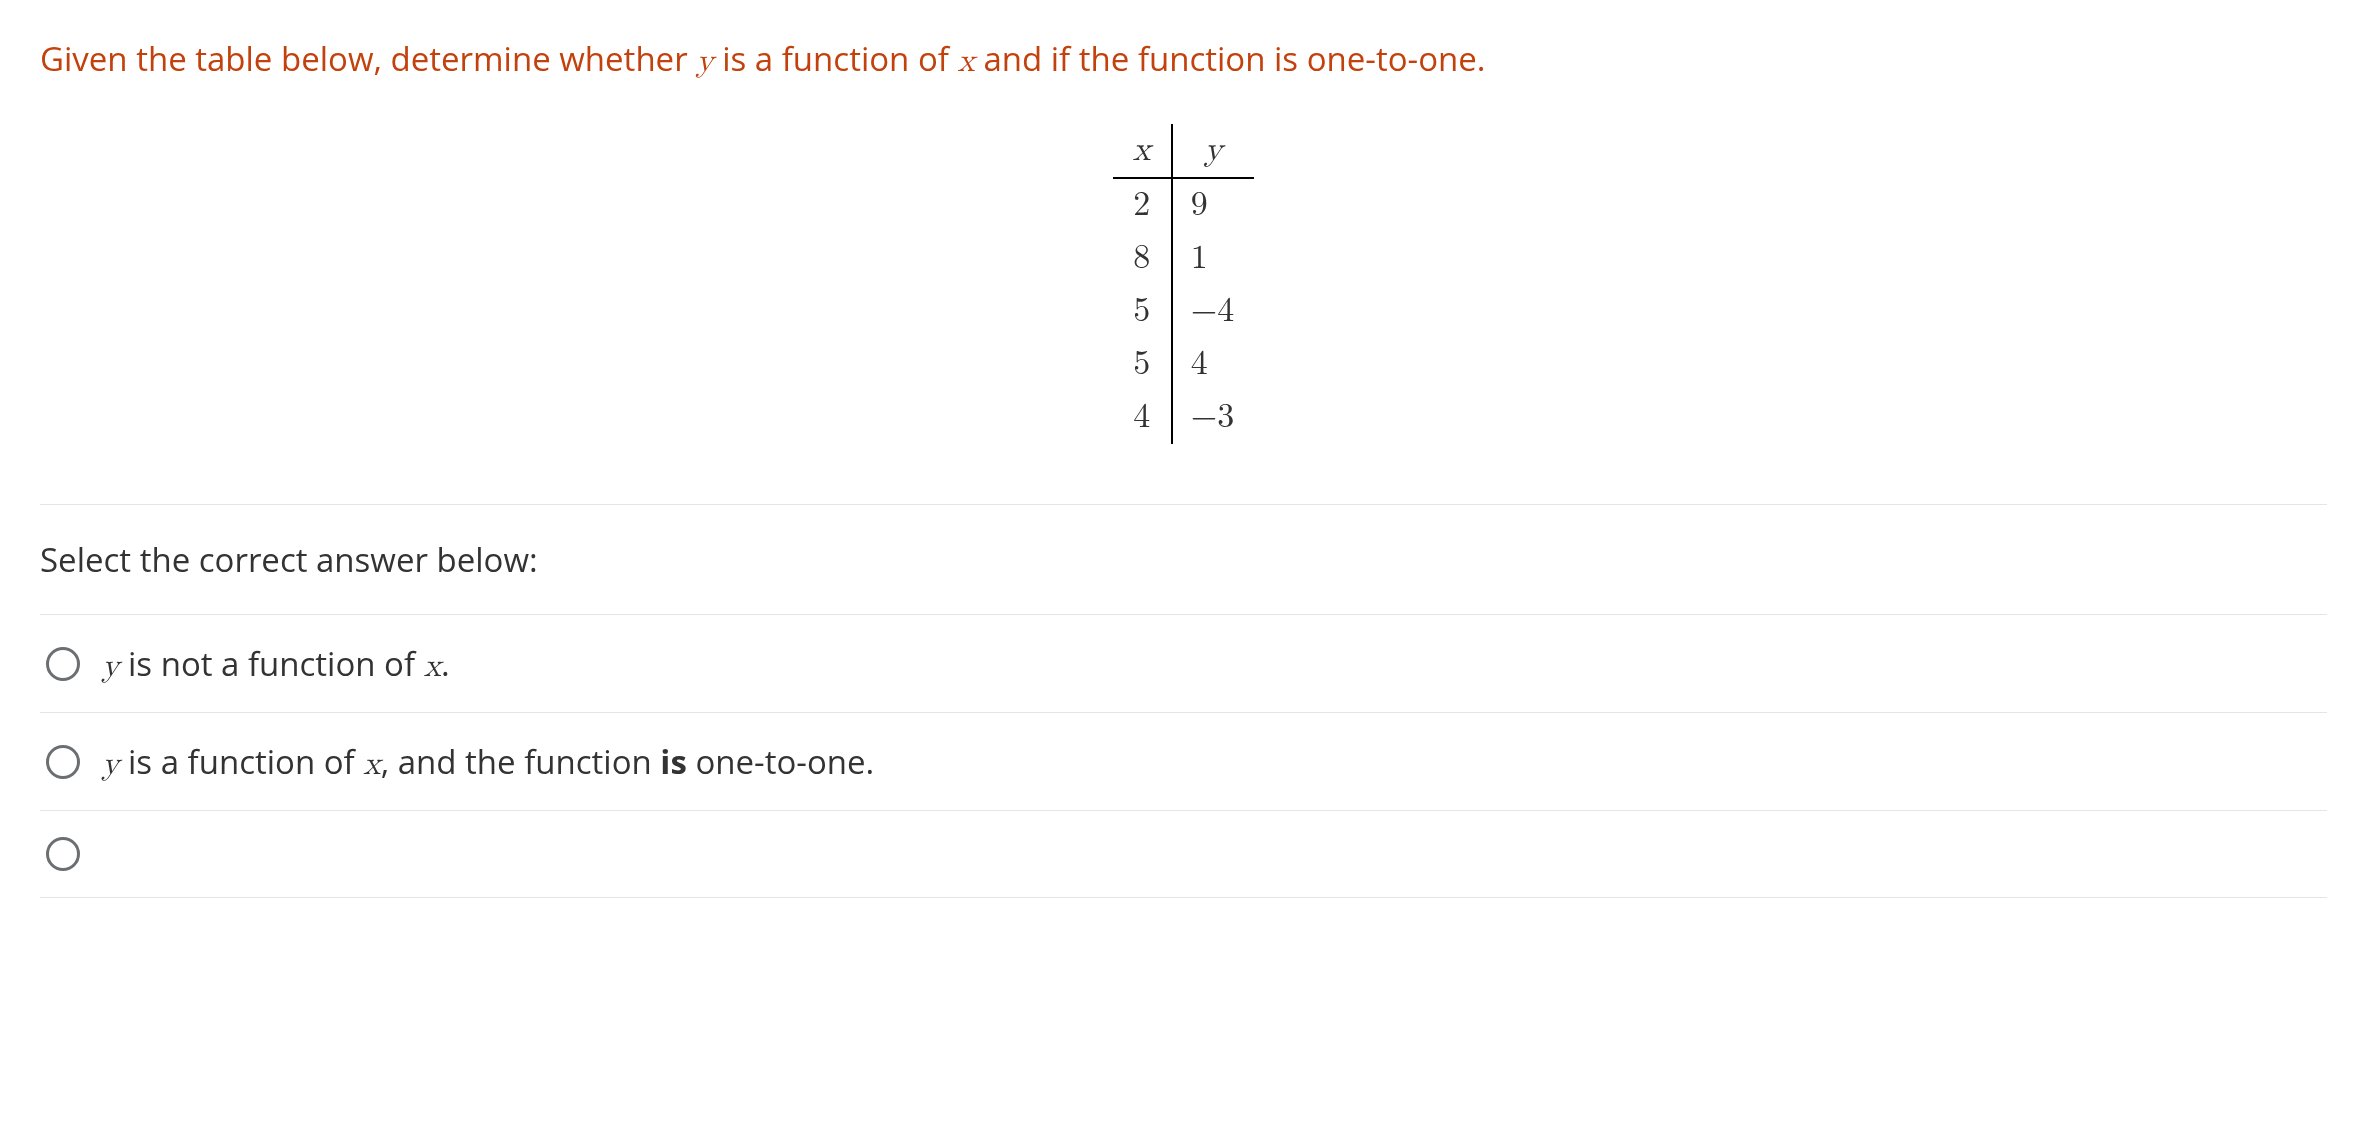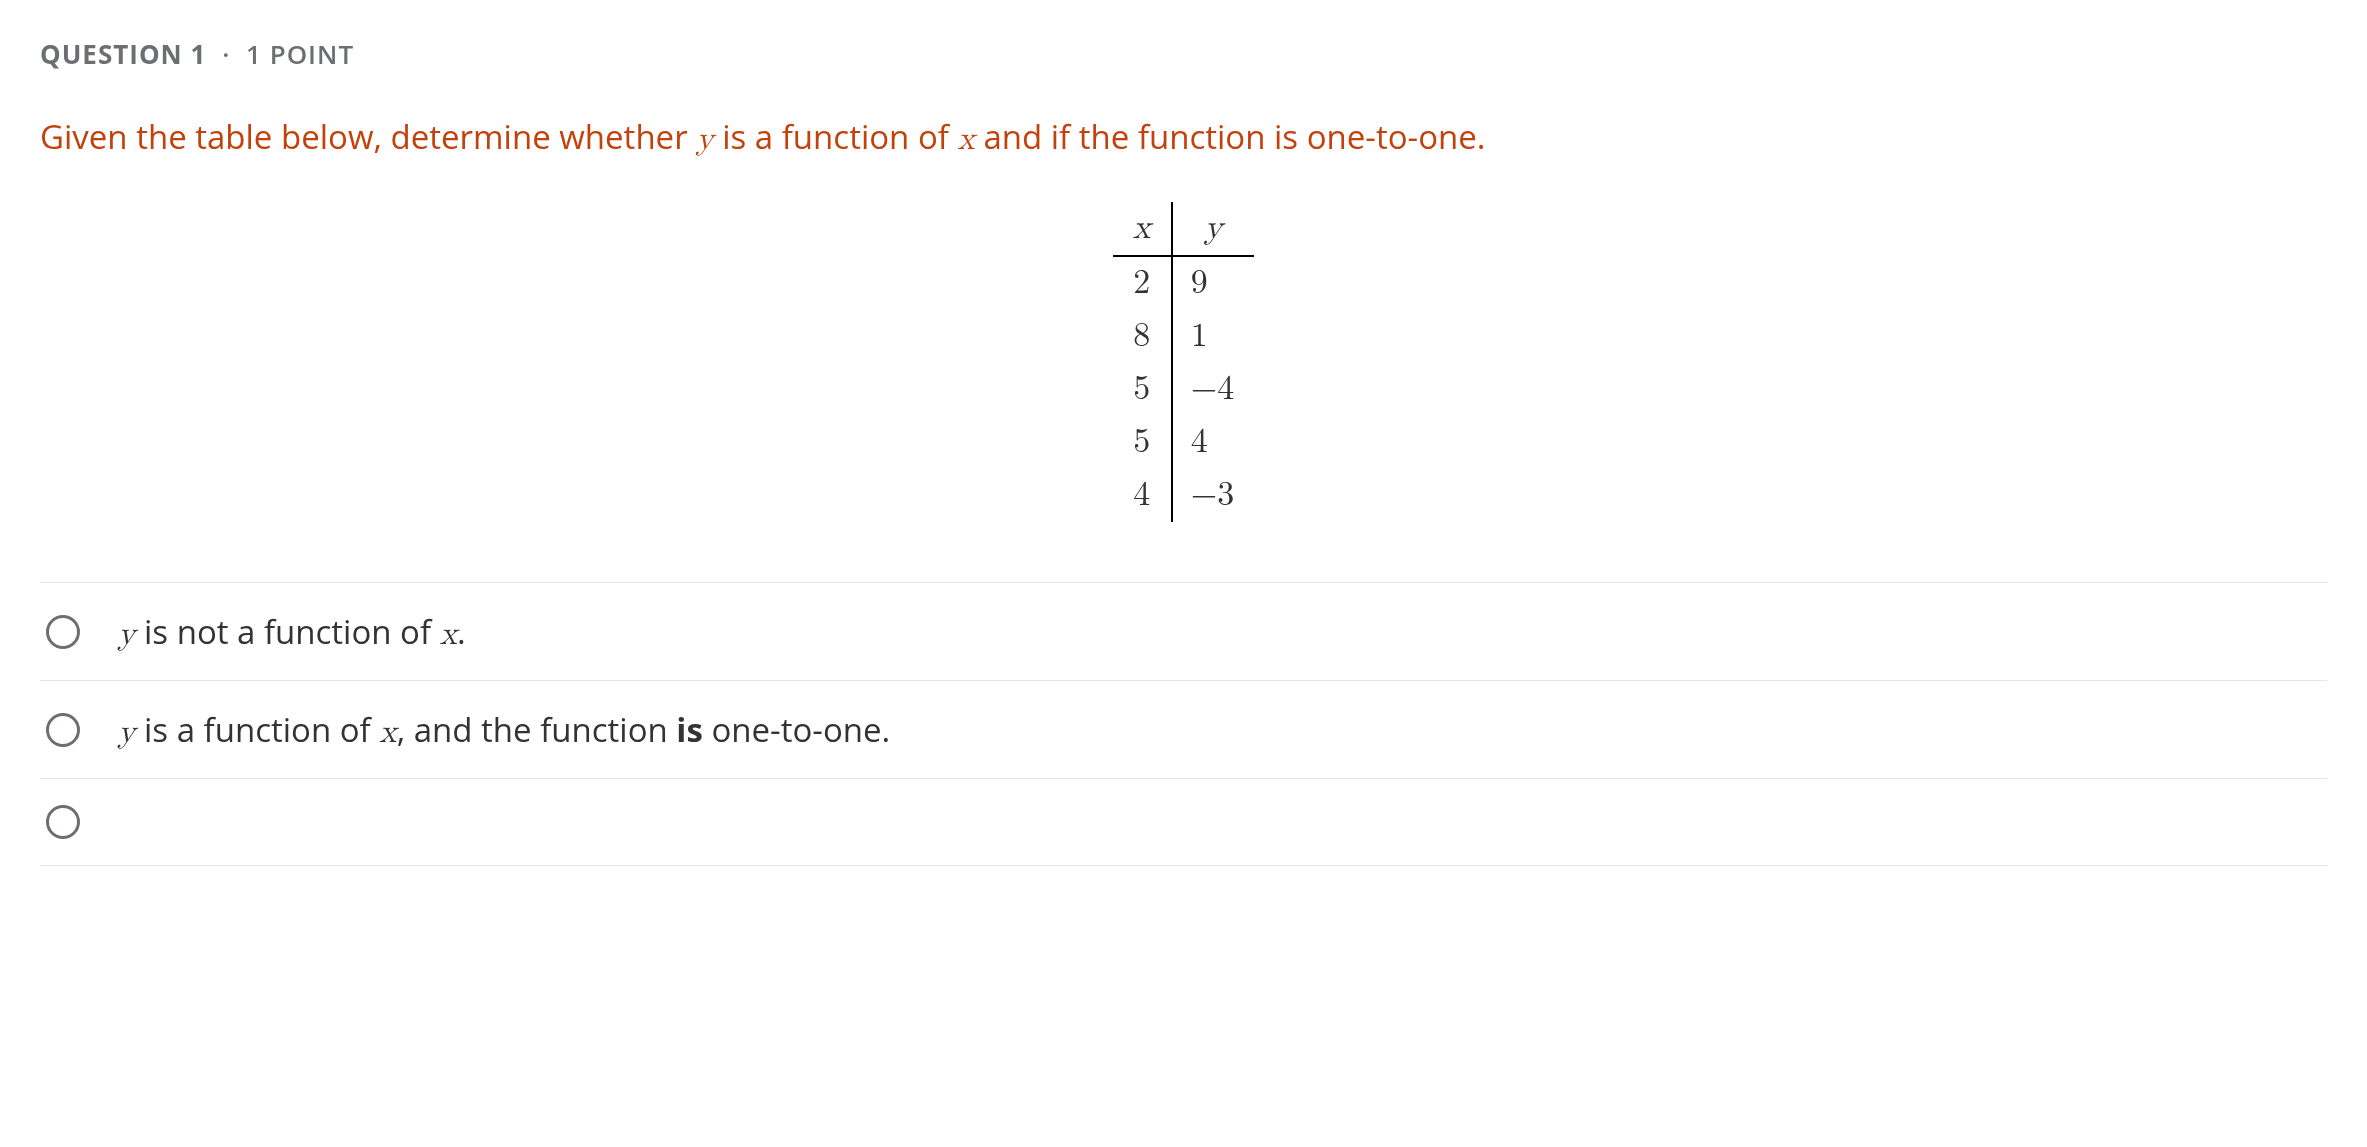--- a/index.html
+++ b/index.html
@@ -61,46 +61,40 @@
     color: #333;
     padding: 32px 0 32px 0;
     border-top: 1px solid #e5e5e5;
   }
   .options {
     border-top: 1px solid #e5e5e5;
   }
   .option {
     display: flex;
     align-items: center;
-    gap: 38px;
+    gap: 22px;
     padding: 26px 6px;
     border-bottom: 1px solid #e5e5e5;
     font-size: 33px;
     cursor: pointer;
   }
   .radio {
     width: 34px;
     height: 34px;
     border: 3px solid #6b6f72;
     border-radius: 50%;
     flex: 0 0 auto;
   }
   .bold { font-weight: 700; }
 </style>
 </head>
 <body>
 
 <div class="page">
 
-  <div class="qheader">
-    <span class="qnum">QUESTION</span>
-    <span class="qnum">1</span>
-    <span class="dot">·</span>
-    <span>1 POINT</span>
-  </div>
 
   <div class="prompt">
     <span>Given the table below, determine whether </span><span class="mathit">y</span><span> is a function of </span><span class="mathit">x</span><span> and if the function is one-to-one.</span>
   </div>
 
   <div class="tablewrap">
     <table class="xy">
       <thead>
         <tr>
           <th>x</th>
@@ -125,20 +119,21 @@
             <td>4</td>
           </tr>
           <tr>
             <td>4</td>
             <td>−3</td>
           </tr>
         </tbody>
     </table>
   </div>
 
+  <div class="select-prompt">Select the correct answer below:</div>
 
   <div class="options" id="options">
       <div class="option">
         <span class="radio"></span>
         <span><span class="mathit">y</span><span> is not a function of </span><span class="mathit">x</span><span>.</span></span>
       </div>
       <div class="option">
         <span class="radio"></span>
         <span><span class="mathit">y</span><span> is a function of </span><span class="mathit">x</span><span>, and the function </span><span class="bold">is</span><span> one-to-one.</span></span>
       </div>

